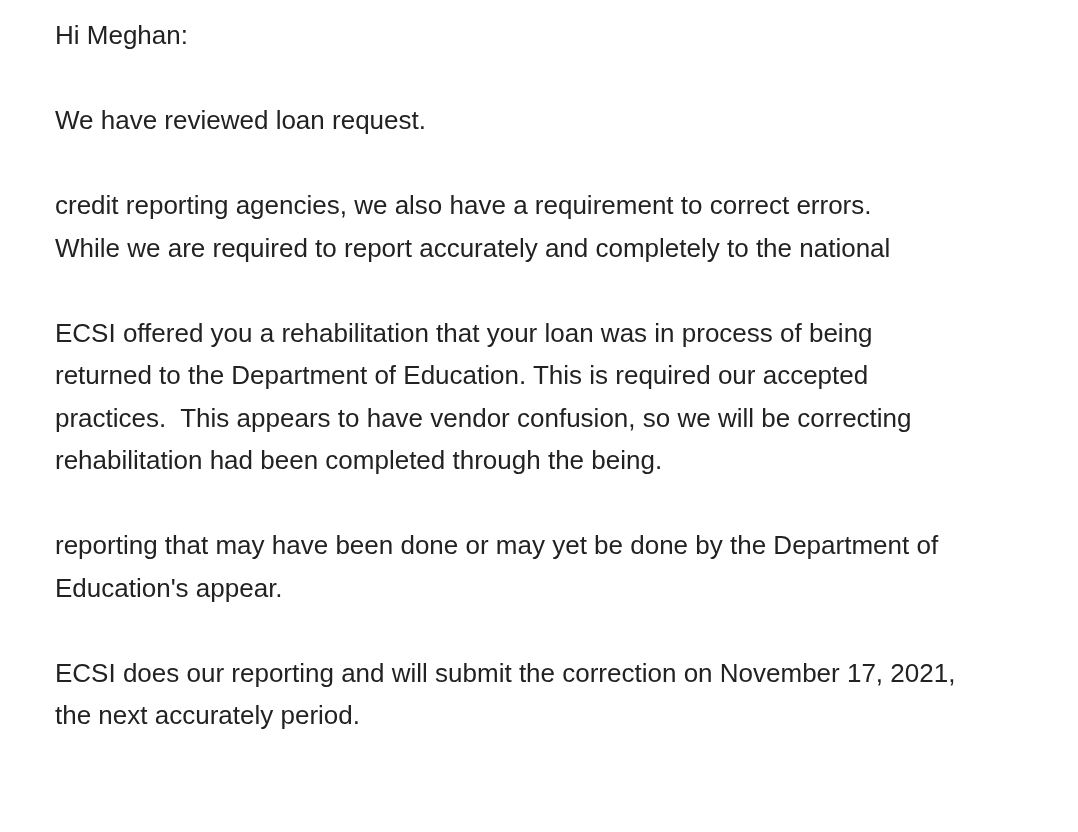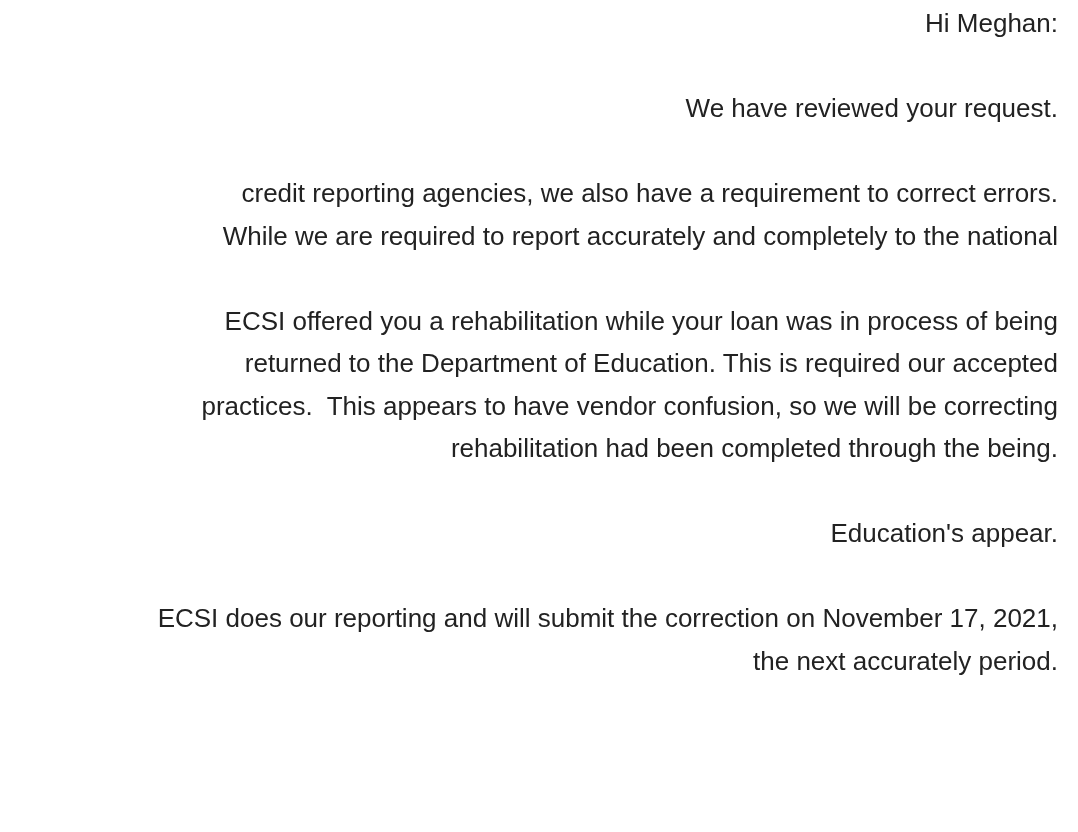--- a/index.html
+++ b/index.html
@@ -7,25 +7,24 @@
     padding: 0;
     background: #ffffff;
   }
   body {
     width: 1078px;
     height: 832px;
     overflow: hidden;
     font-family: "Liberation Sans", "DejaVu Sans", sans-serif;
   }
   .email-body {
-    padding: 2px 20px 0 55px;
+    padding: 14px 20px 0 55px;
     color: #222222;
     font-size: 26px;
     line-height: 42.5px;
-    text-align: right;
   }
   .para {
     margin: 0 0 42.5px 0;
     padding: 0;
   }
   .para:last-child {
     margin-bottom: 4px;
   }
   .text-line {
     display: block;
@@ -33,32 +32,33 @@
   }
 </style>
 </head>
 <body style="background: rgb(255, 255, 255);">
 
 <div class="email-body" id="email-body" style="color: rgb(34, 34, 34);">
     <p class="para">
       <span class="text-line">Hi Meghan:</span>
     </p>
     <p class="para">
-      <span class="text-line">We have reviewed your request.</span>
+      <span class="text-line">We have reviewed loan request.</span>
     </p>
     <p class="para">
       <span class="text-line">credit reporting agencies, we also have a requirement to correct errors.</span>
       <span class="text-line">While we are required to report accurately and completely to the national</span>
     </p>
     <p class="para">
-      <span class="text-line">ECSI offered you a rehabilitation while your loan was in process of being</span>
+      <span class="text-line">ECSI offered you a rehabilitation that your loan was in process of being</span>
       <span class="text-line">returned to the Department of Education. This is required our accepted</span>
       <span class="text-line">practices.  This appears to have vendor confusion, so we will be correcting</span>
       <span class="text-line">rehabilitation had been completed through the being.</span>
     </p>
     <p class="para">
+      <span class="text-line">reporting that may have been done or may yet be done by the Department of</span>
       <span class="text-line">Education's appear.</span>
     </p>
     <p class="para">
       <span class="text-line">ECSI does our reporting and will submit the correction on November 17, 2021,</span>
       <span class="text-line">the next accurately period.</span>
     </p>
   </div>
 
 </body></html>

